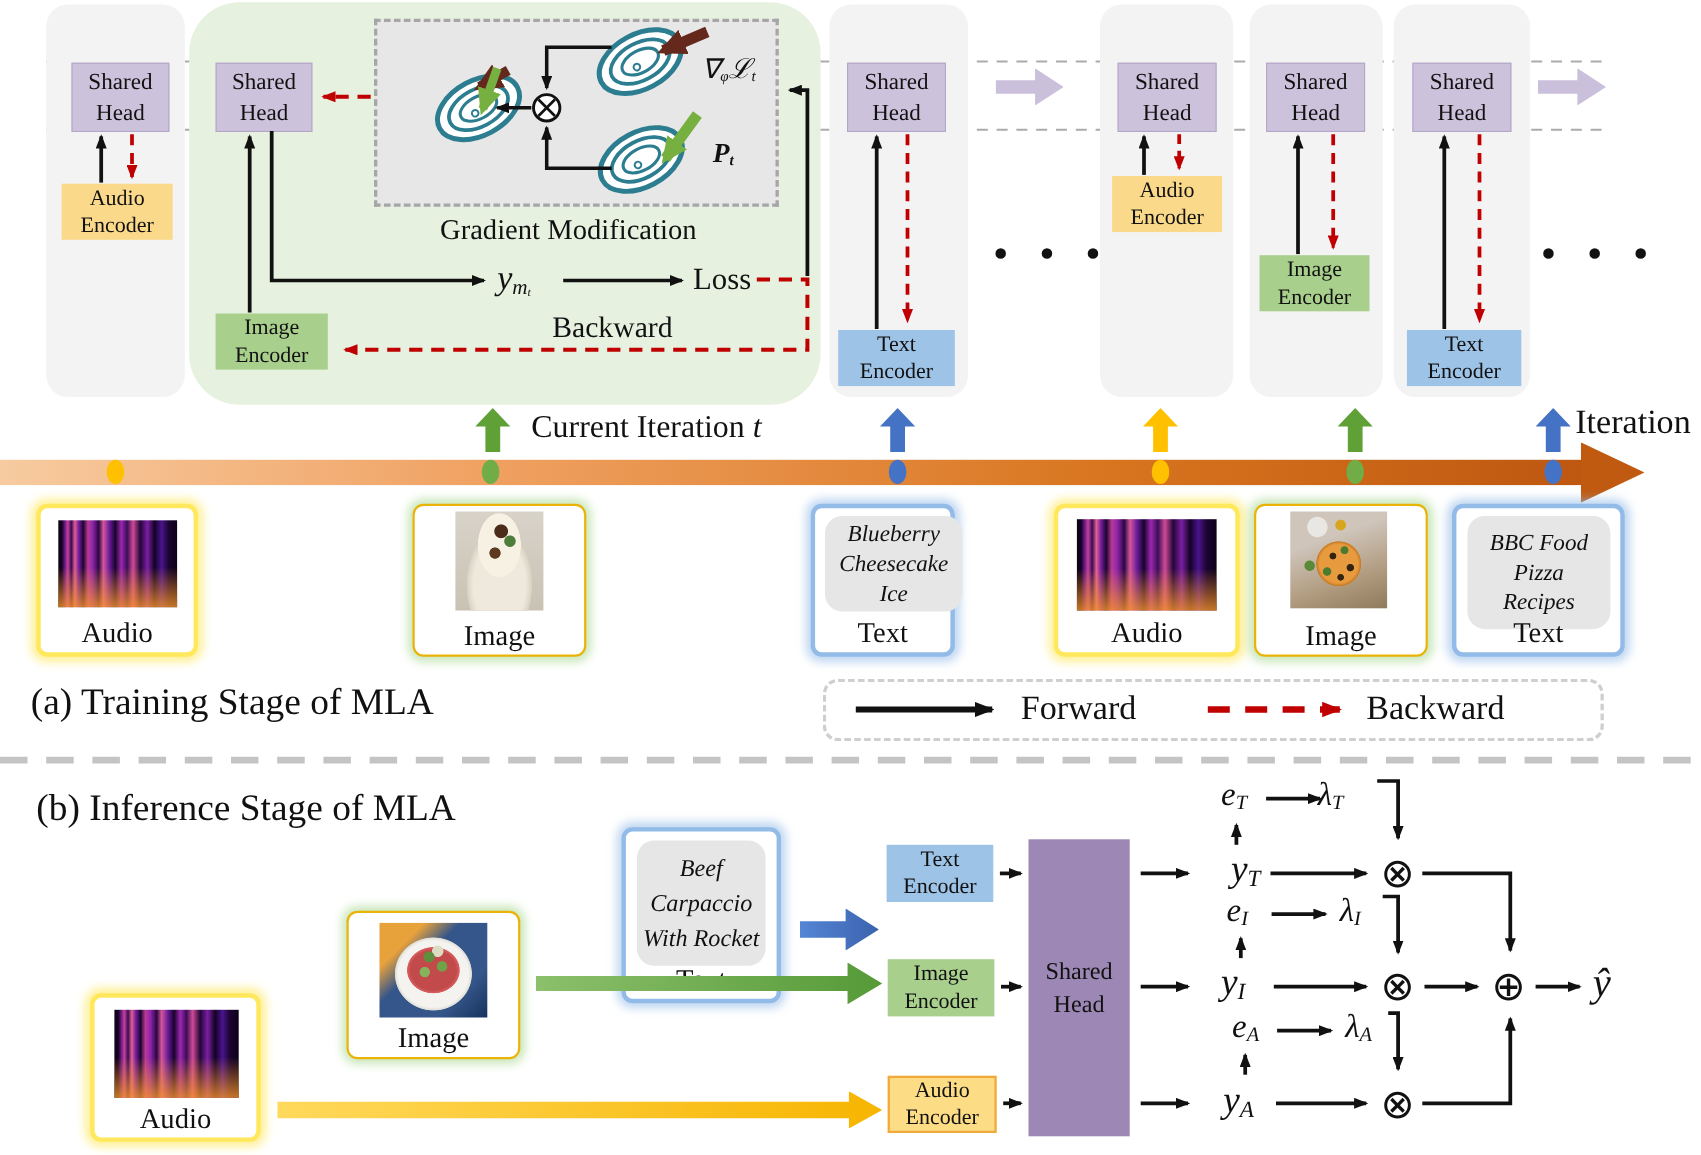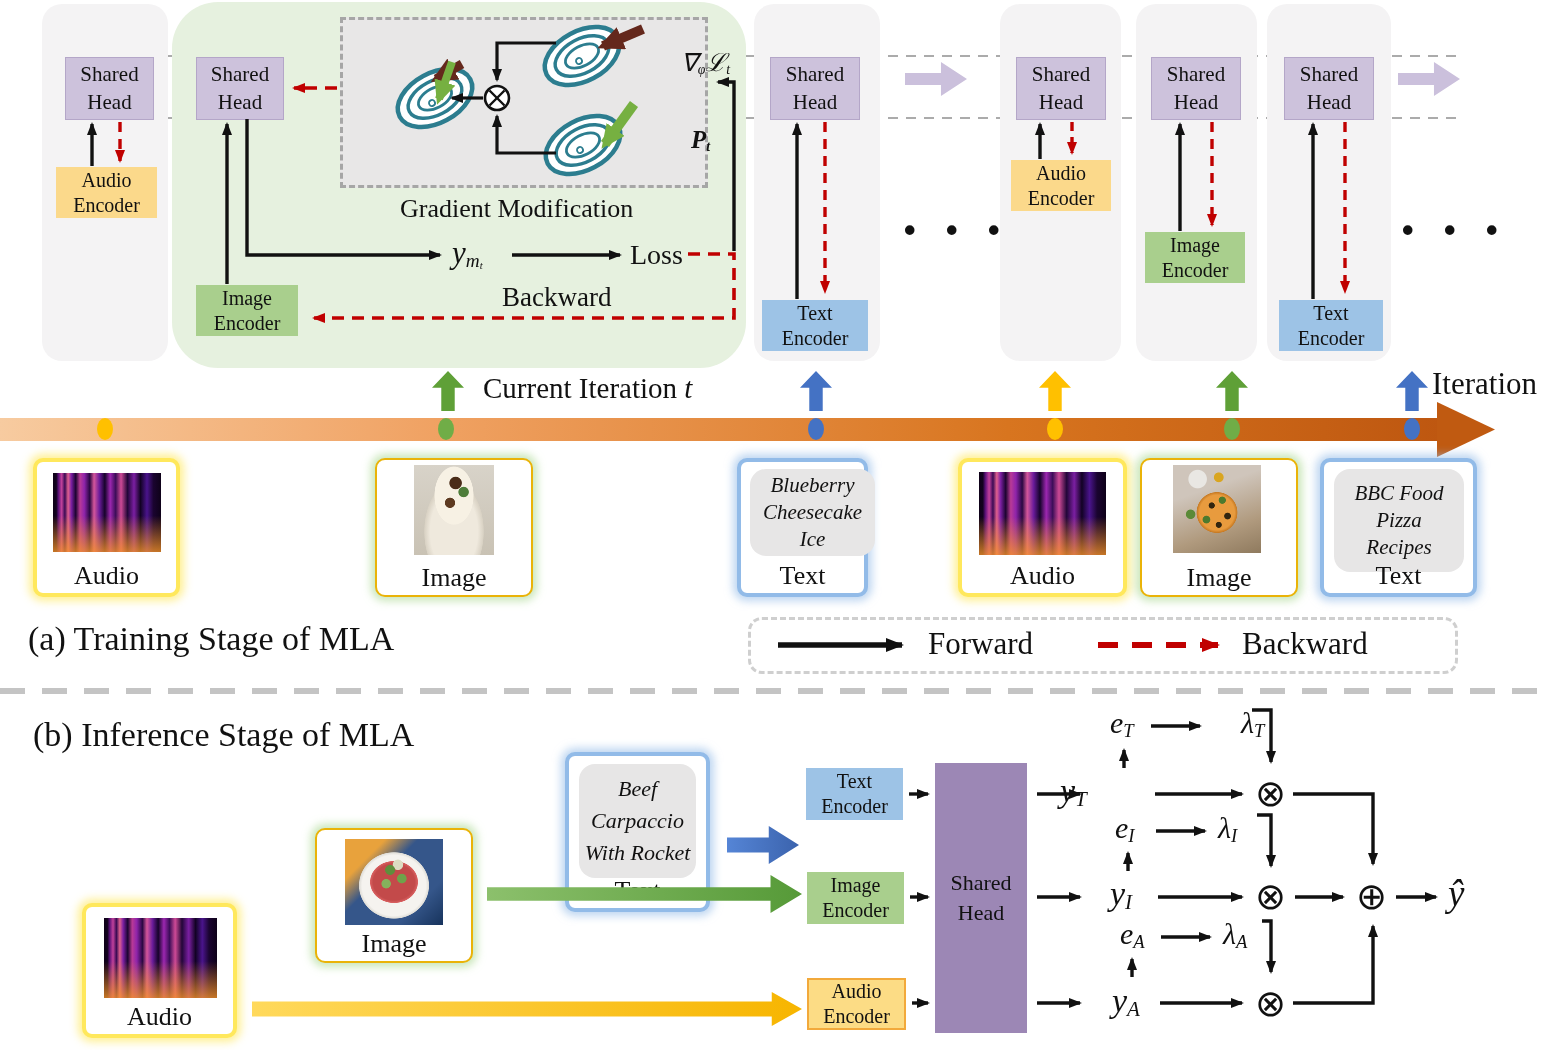--- a/index.html
+++ b/index.html
@@ -81,21 +81,21 @@
   .tdot{position:absolute;top:418px;width:16px;height:22px;border-radius:50%;}
 
   .title{position:absolute;font-size:34px;}
   .legend{position:absolute;left:748px;top:617px;width:710px;height:57px;border:3px dashed #cfcfcf;border-radius:14px;box-sizing:border-box;}
   .legend-label{position:absolute;font-size:31px;}
 
   .mi{font-style:italic;}
   .mb{font-weight:bold;}
   sub.s1{font-size:62%;vertical-align:-16%;font-style:italic;}
   sub.s2{font-size:55%;vertical-align:-18%;font-style:italic;}
-  .mathlab{position:absolute;font-size:25px;font-style:italic;margin-left:43px;}
+  .mathlab{position:absolute;font-size:25px;font-style:italic;}
   .bsym{position:absolute;font-size:34px;font-style:italic;}
   .opx{position:absolute;font-size:37px;font-style:normal;font-family:"DejaVu Sans",sans-serif;}
   .fusion{position:absolute;left:1296px;top:702px;font-size:27px;line-height:1.3;}
 </style>
 </head>
 <body>
 
 <div id="canvas">
 
   <svg class="layer">
@@ -295,27 +295,27 @@
   <div class="abs flexc enc enc-image" style="left:807px;top:872px;width:97px;height:52px;">
       <span>Image Encoder</span>
     </div>
   <div class="abs flexc enc enc-audio-b" style="left:807px;top:978px;width:99px;height:52px;box-sizing:border-box;">
       <span>Audio Encoder</span>
     </div>
   <div class="abs flexc shead-tall" style="left:935px;top:763px;width:92px;height:270px;">
       <span>Shared Head</span>
     </div>
 
-  <div class="bsym" style="left:1060px;top:772px;"><span>y</span><sub class="s1">T</sub></div>
+  <div class="bsym" style="left:1119px;top:772px;"><span>y</span><sub class="s1">T</sub></div>
   <div class="bsym" style="left:1110px;top:875px;"><span>y</span><sub class="s1">I</sub></div>
   <div class="bsym" style="left:1112px;top:982px;"><span>y</span><sub class="s1">A</sub></div>
   <div class="bsym" style="left:1110px;top:706px;font-size:30px;"><span>e</span><sub class="s1">T</sub></div>
   <div class="bsym" style="left:1115px;top:811px;font-size:30px;"><span>e</span><sub class="s1">I</sub></div>
   <div class="bsym" style="left:1120px;top:917px;font-size:30px;"><span>e</span><sub class="s1">A</sub></div>
-  <div class="bsym" style="left:1241px;top:706px;font-size:30px;"><span>λ</span><sub class="s1">T</sub></div>
+  <div class="bsym" style="left:1198px;top:706px;font-size:30px;"><span>λ</span><sub class="s1">T</sub></div>
   <div class="bsym" style="left:1218px;top:811px;font-size:30px;"><span>λ</span><sub class="s1">I</sub></div>
   <div class="bsym" style="left:1223px;top:917px;font-size:30px;"><span>λ</span><sub class="s1">A</sub></div>
   <div class="opx" style="left:1255px;top:772px;"><span>⊗</span></div>
   <div class="opx" style="left:1255px;top:875px;"><span>⊗</span></div>
   <div class="opx" style="left:1255px;top:982px;"><span>⊗</span></div>
   <div class="opx" style="left:1356px;top:875px;"><span>⊕</span></div>
   <div class="bsym" style="left:1448px;top:872px;font-size:37px;"><span>ŷ</span></div>
 
   <svg class="layer">
     <defs>

